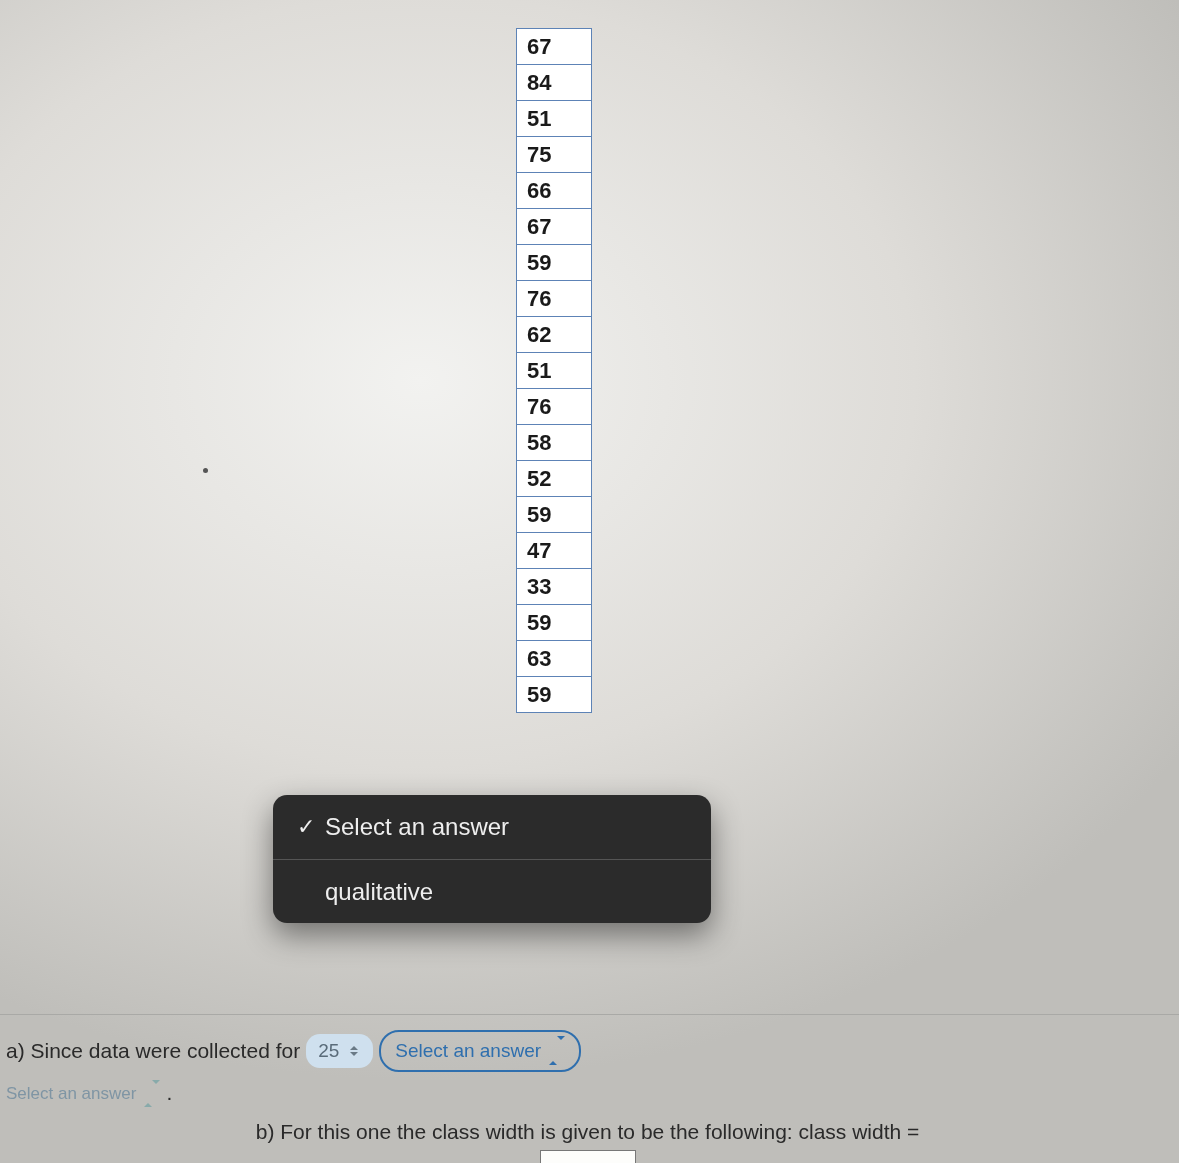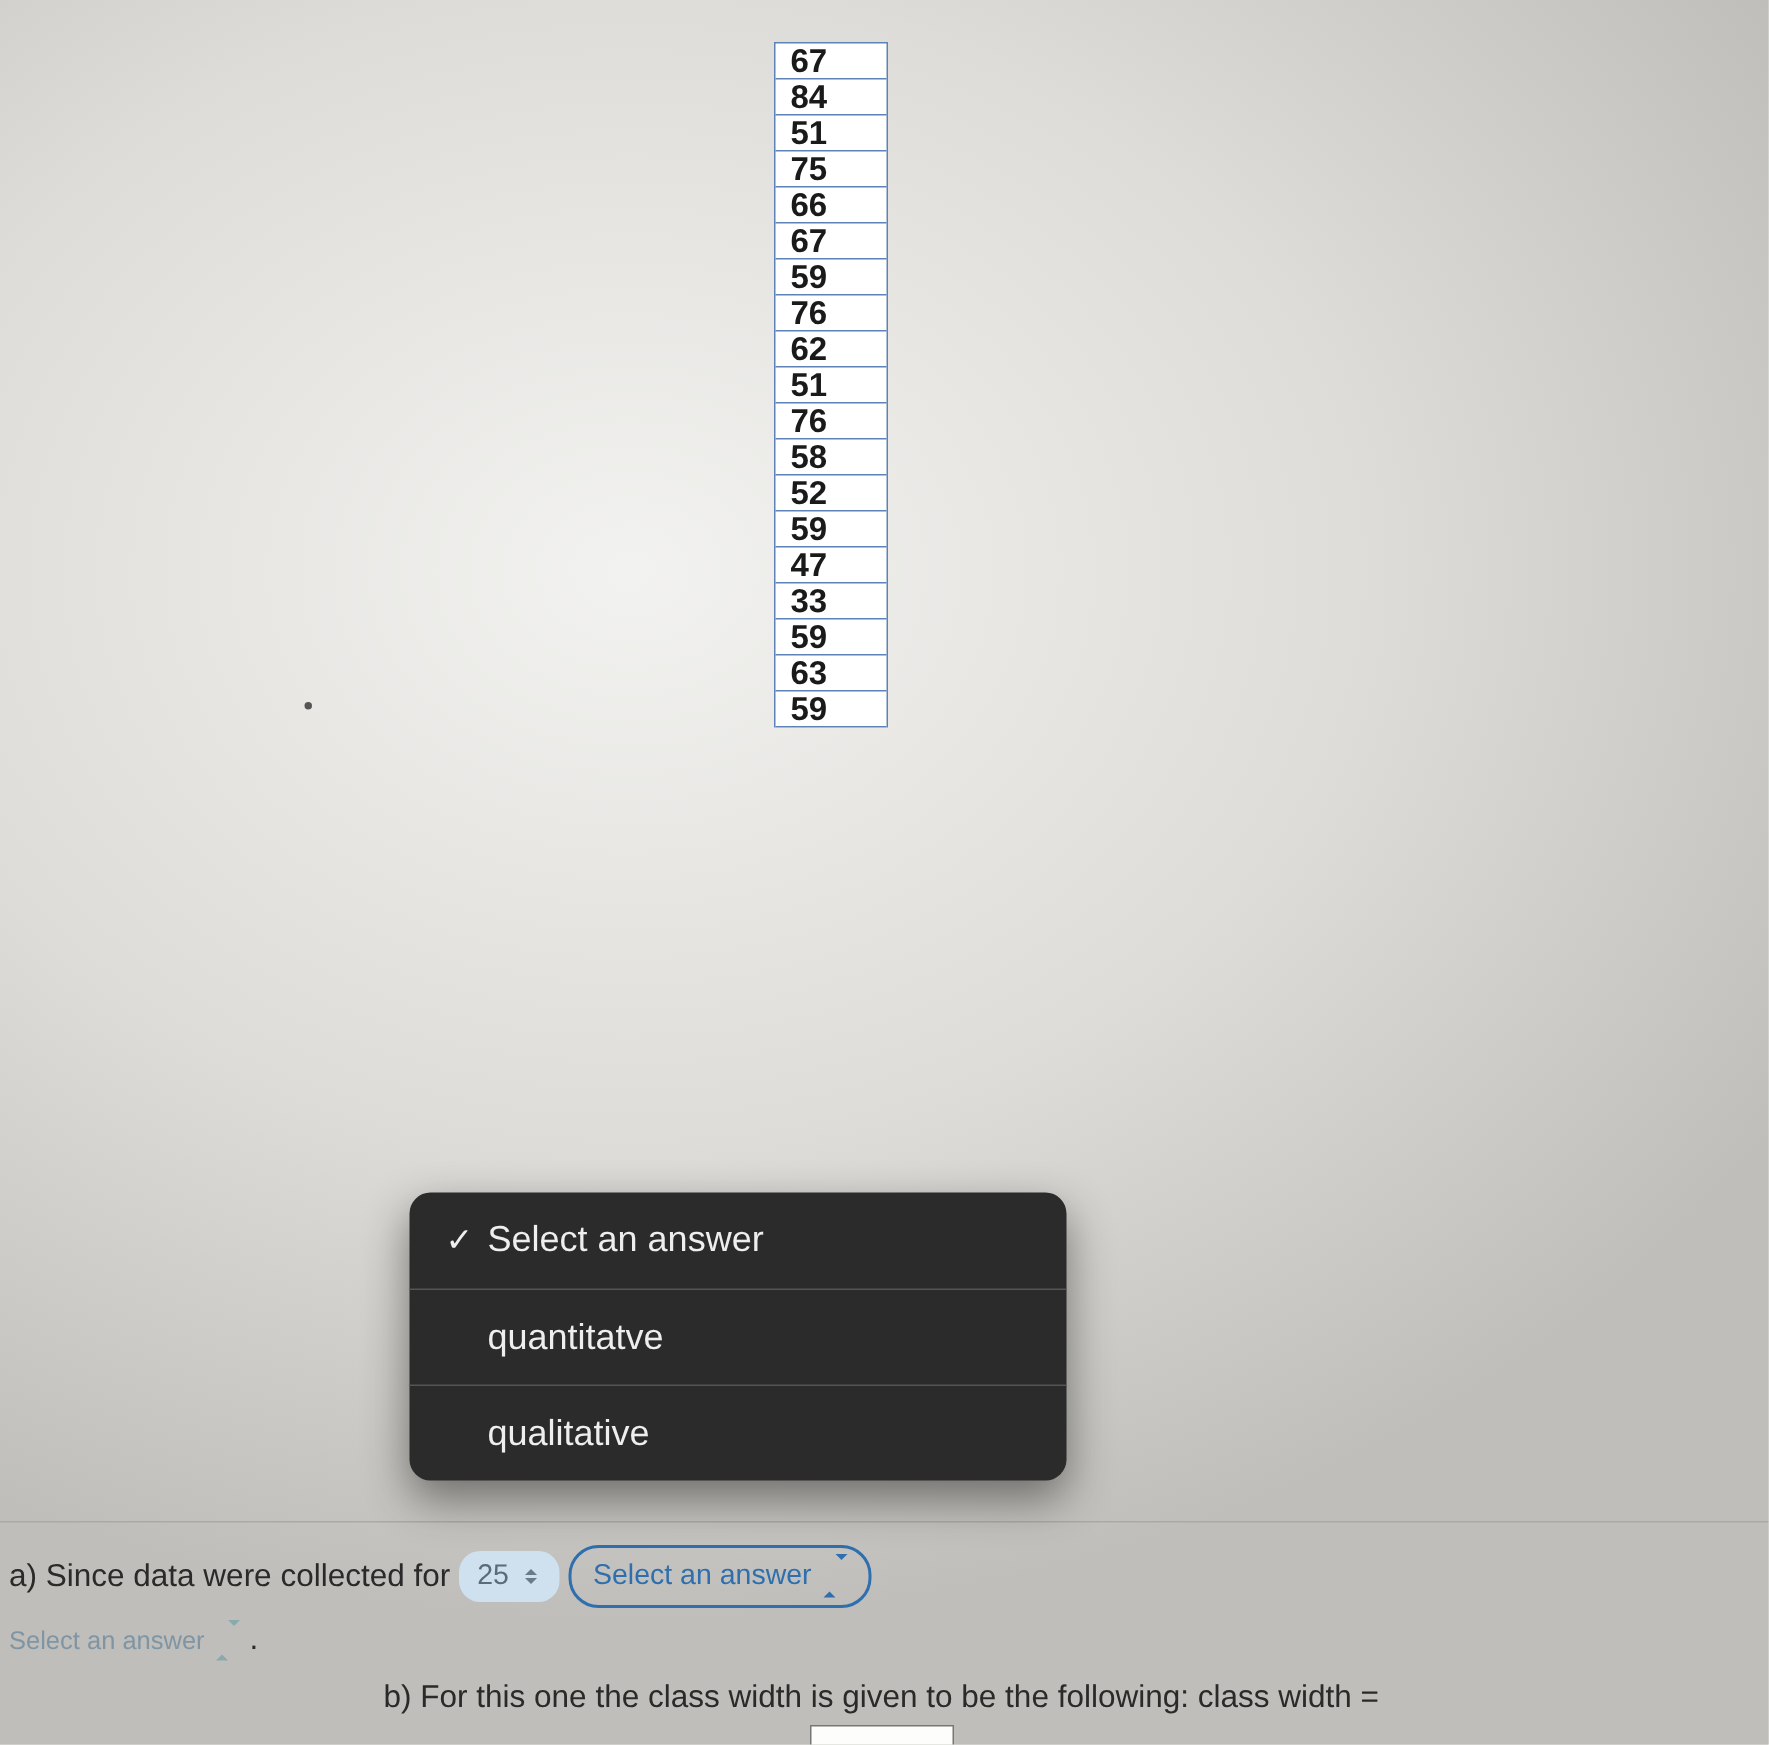--- a/index.html
+++ b/index.html
@@ -17,21 +17,21 @@
   .data-table {
     position: absolute;
     left: 516px;
     top: 28px;
     border: 1px solid #5d83b6;
     border-bottom: none;
     background: #fff;
   }
   .data-table .cell {
     width: 74px;
-    height: 24px;
+    height: 36px;
     border-bottom: 1px solid #5d83b6;
     display: flex;
     align-items: center;
     padding-left: 10px;
     font-size: 22px;
     font-weight: 600;
     color: #1a1a1a;
   }
 
   
@@ -181,24 +181,20 @@
     <div class="cell">33</div>
     <div class="cell">59</div>
     <div class="cell">63</div>
     <div class="cell">59</div>
   </div>
 
 <div class="dropdown">
   <div class="opt">
     <span class="check">✓</span>
     <span class="label">Select an answer</span>
-  </div>
-  <div class="opt">
-    <span class="check"></span>
-    <span class="label">quantitatve</span>
   </div>
   <div class="opt">
     <span class="check"></span>
     <span class="label">qualitative</span>
   </div>
 </div>
 
 <hr class="sep">
 
 <div class="qa">

